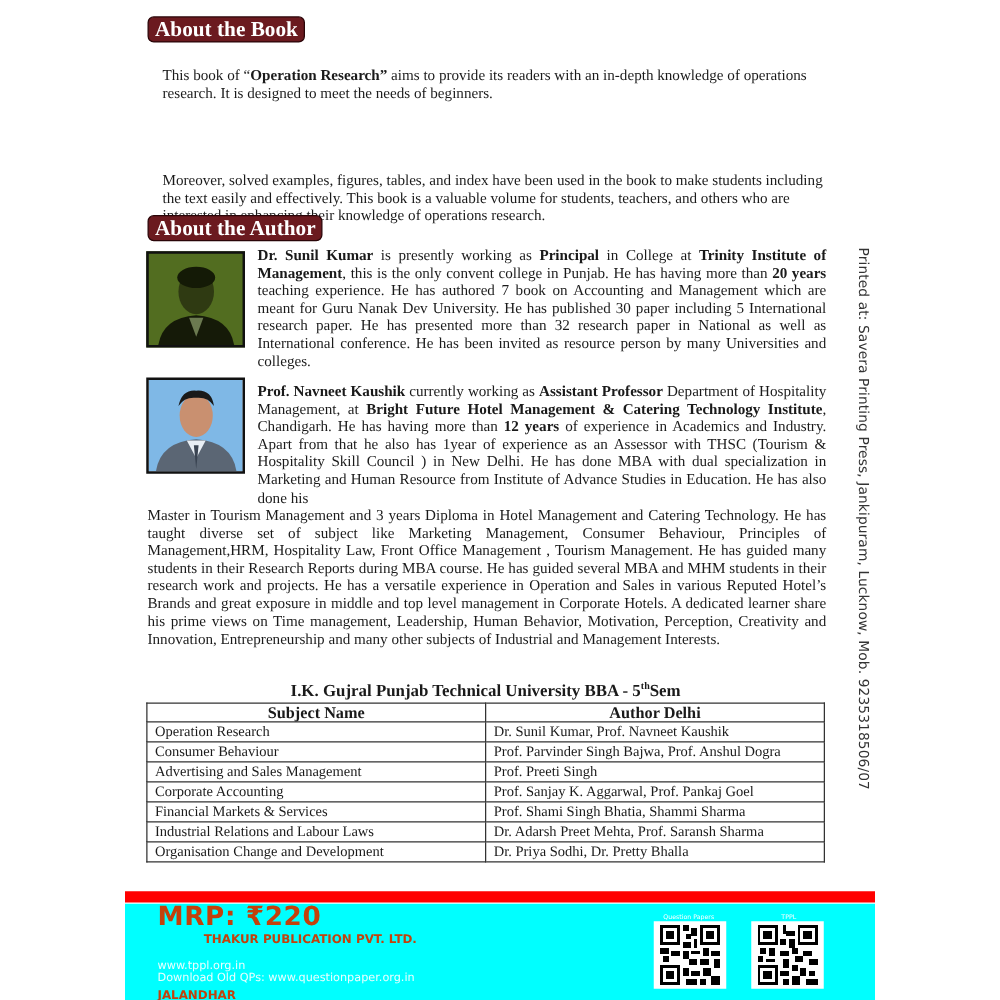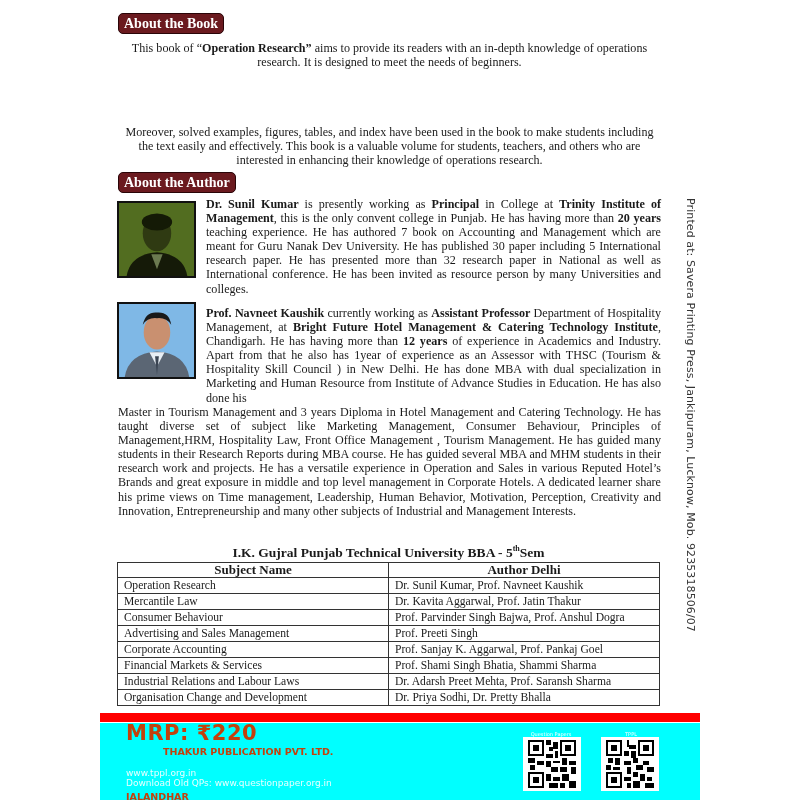--- a/index.html
+++ b/index.html
@@ -5,29 +5,29 @@
   html, body { margin: 0; padding: 0; }
   body {
     width: 800px; height: 800px; background: #ffffff; position: relative; overflow: hidden;
     font-family: "Liberation Serif", "DejaVu Serif", serif; color: #1a1a1a;
   }
   .page { position: absolute; left: 0; top: 0; width: 800px; height: 800px; }
 
   .heading-pill {
     position: absolute; left: 118px; height: 21px;
     background: #6b1a1f; border: 1px solid #2a0508; border-radius: 5px;
-    color: #ffffff; font-weight: bold; font-size: 14px; line-height: 20px;
+    color: #ffffff; font-weight: bold; font-size: 17px; line-height: 20px;
     padding: 0 5px; box-sizing: border-box; white-space: nowrap;
   }
   #h-book { top: 13px; }
   #h-author { top: 172px; }
 
   .para {
     position: absolute; left: 118px; width: 543px;
-    font-size: 12.1px; line-height: 14.2px; margin: 0; text-align: center;
+    font-size: 12.1px; line-height: 14.2px; margin: 12px; text-align: left;
   }
   #p1 { top: 41px; }
   #p2 { top: 83px; }
   #p3 { top: 125px; }
 
   .photo {
     position: absolute; left: 117px; width: 79px; height: 77px;
     border: 2px solid #111; box-sizing: border-box; overflow: hidden;
   }
   #photo1 { top: 201px; background: #4f6a1c; }
@@ -124,24 +124,20 @@
     <thead>
       <tr>
         <th>Subject Name</th>
         <th>Author Delhi</th>
       </tr>
     </thead>
     <tbody>
       <tr>
           <td>Operation Research</td>
           <td>Dr. Sunil Kumar, Prof. Navneet Kaushik</td>
-        </tr>
-      <tr>
-          <td>Mercantile Law</td>
-          <td>Dr. Kavita Aggarwal, Prof. Jatin Thakur</td>
         </tr>
       <tr>
           <td>Consumer Behaviour</td>
           <td>Prof. Parvinder Singh Bajwa, Prof. Anshul Dogra</td>
         </tr>
       <tr>
           <td>Advertising and Sales Management</td>
           <td>Prof. Preeti Singh</td>
         </tr>
       <tr>

